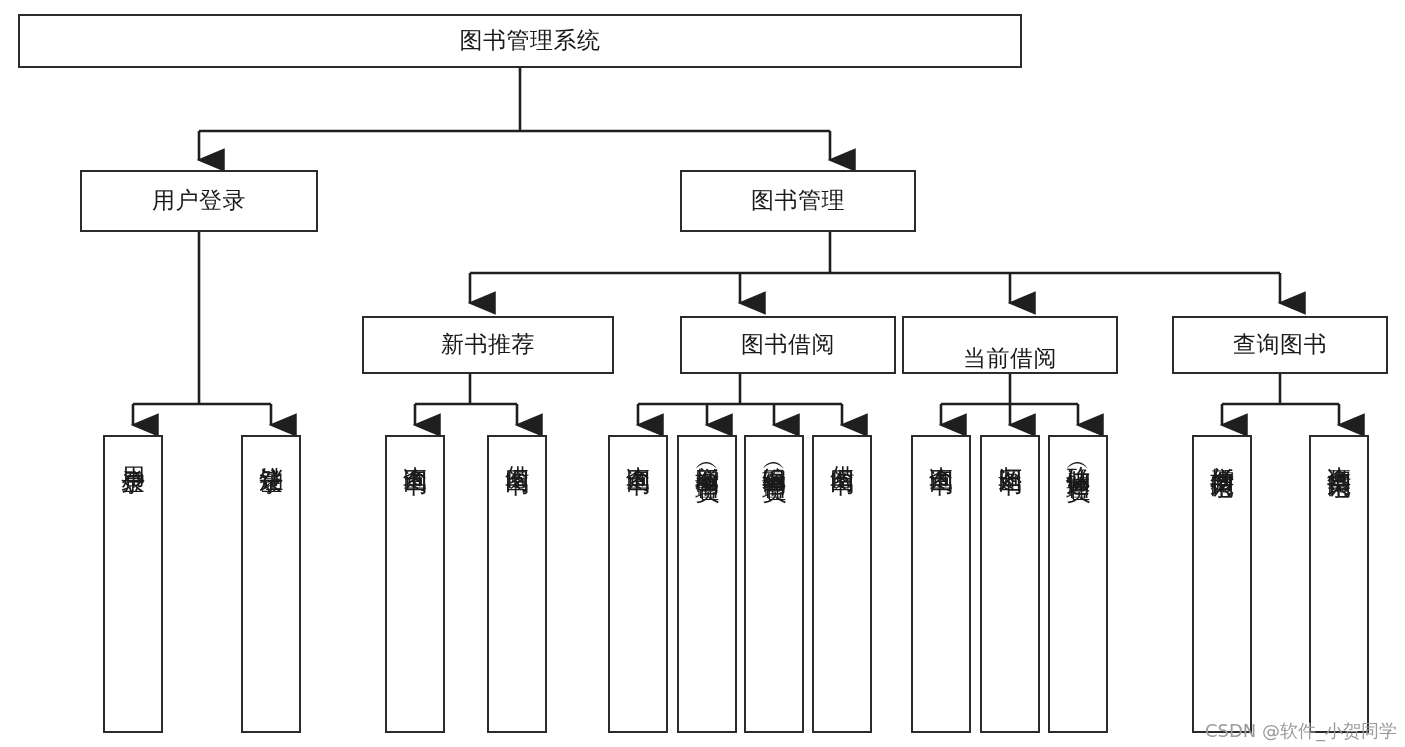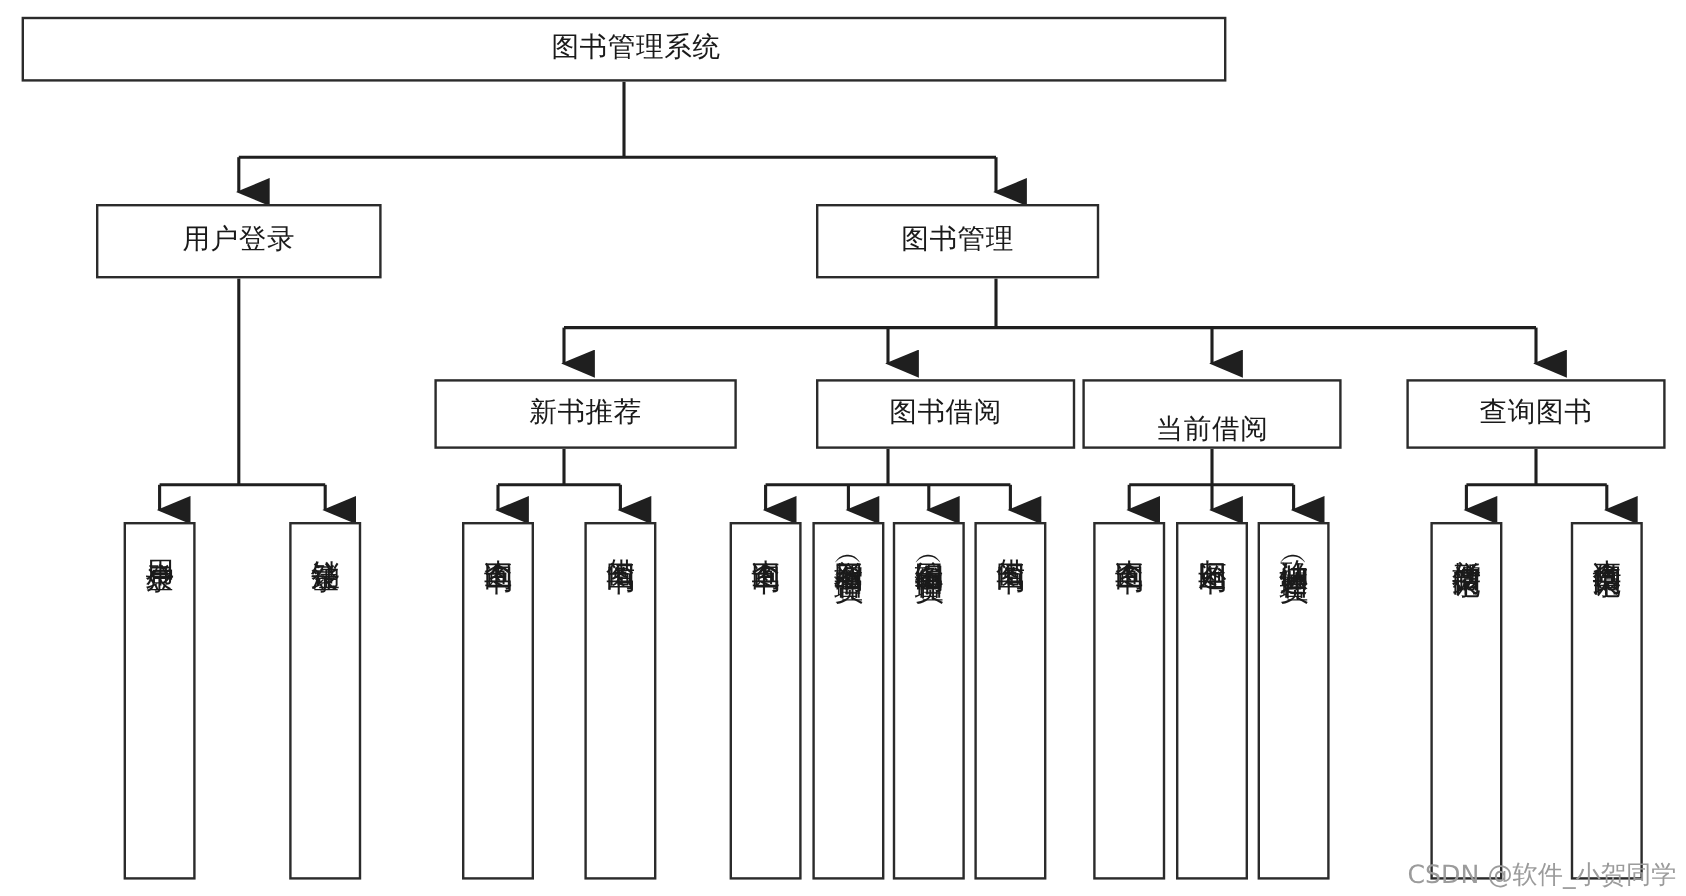--- a/index.html
+++ b/index.html
@@ -43,21 +43,21 @@
     text-orientation:upright;
     font-size:24px;
     line-height:1.02;
     letter-spacing:2px;
     white-space:nowrap;
   }
   .watermark{
     position:absolute;
     right:8px;
     bottom:4px;
-    font-size:21px;
+    font-size:18px;
     color:#9b9b9b;
     white-space:nowrap;
     pointer-events:none;
   }
 </style>
 </head>
 <body>
 
 <div id="diagram-root">
 

